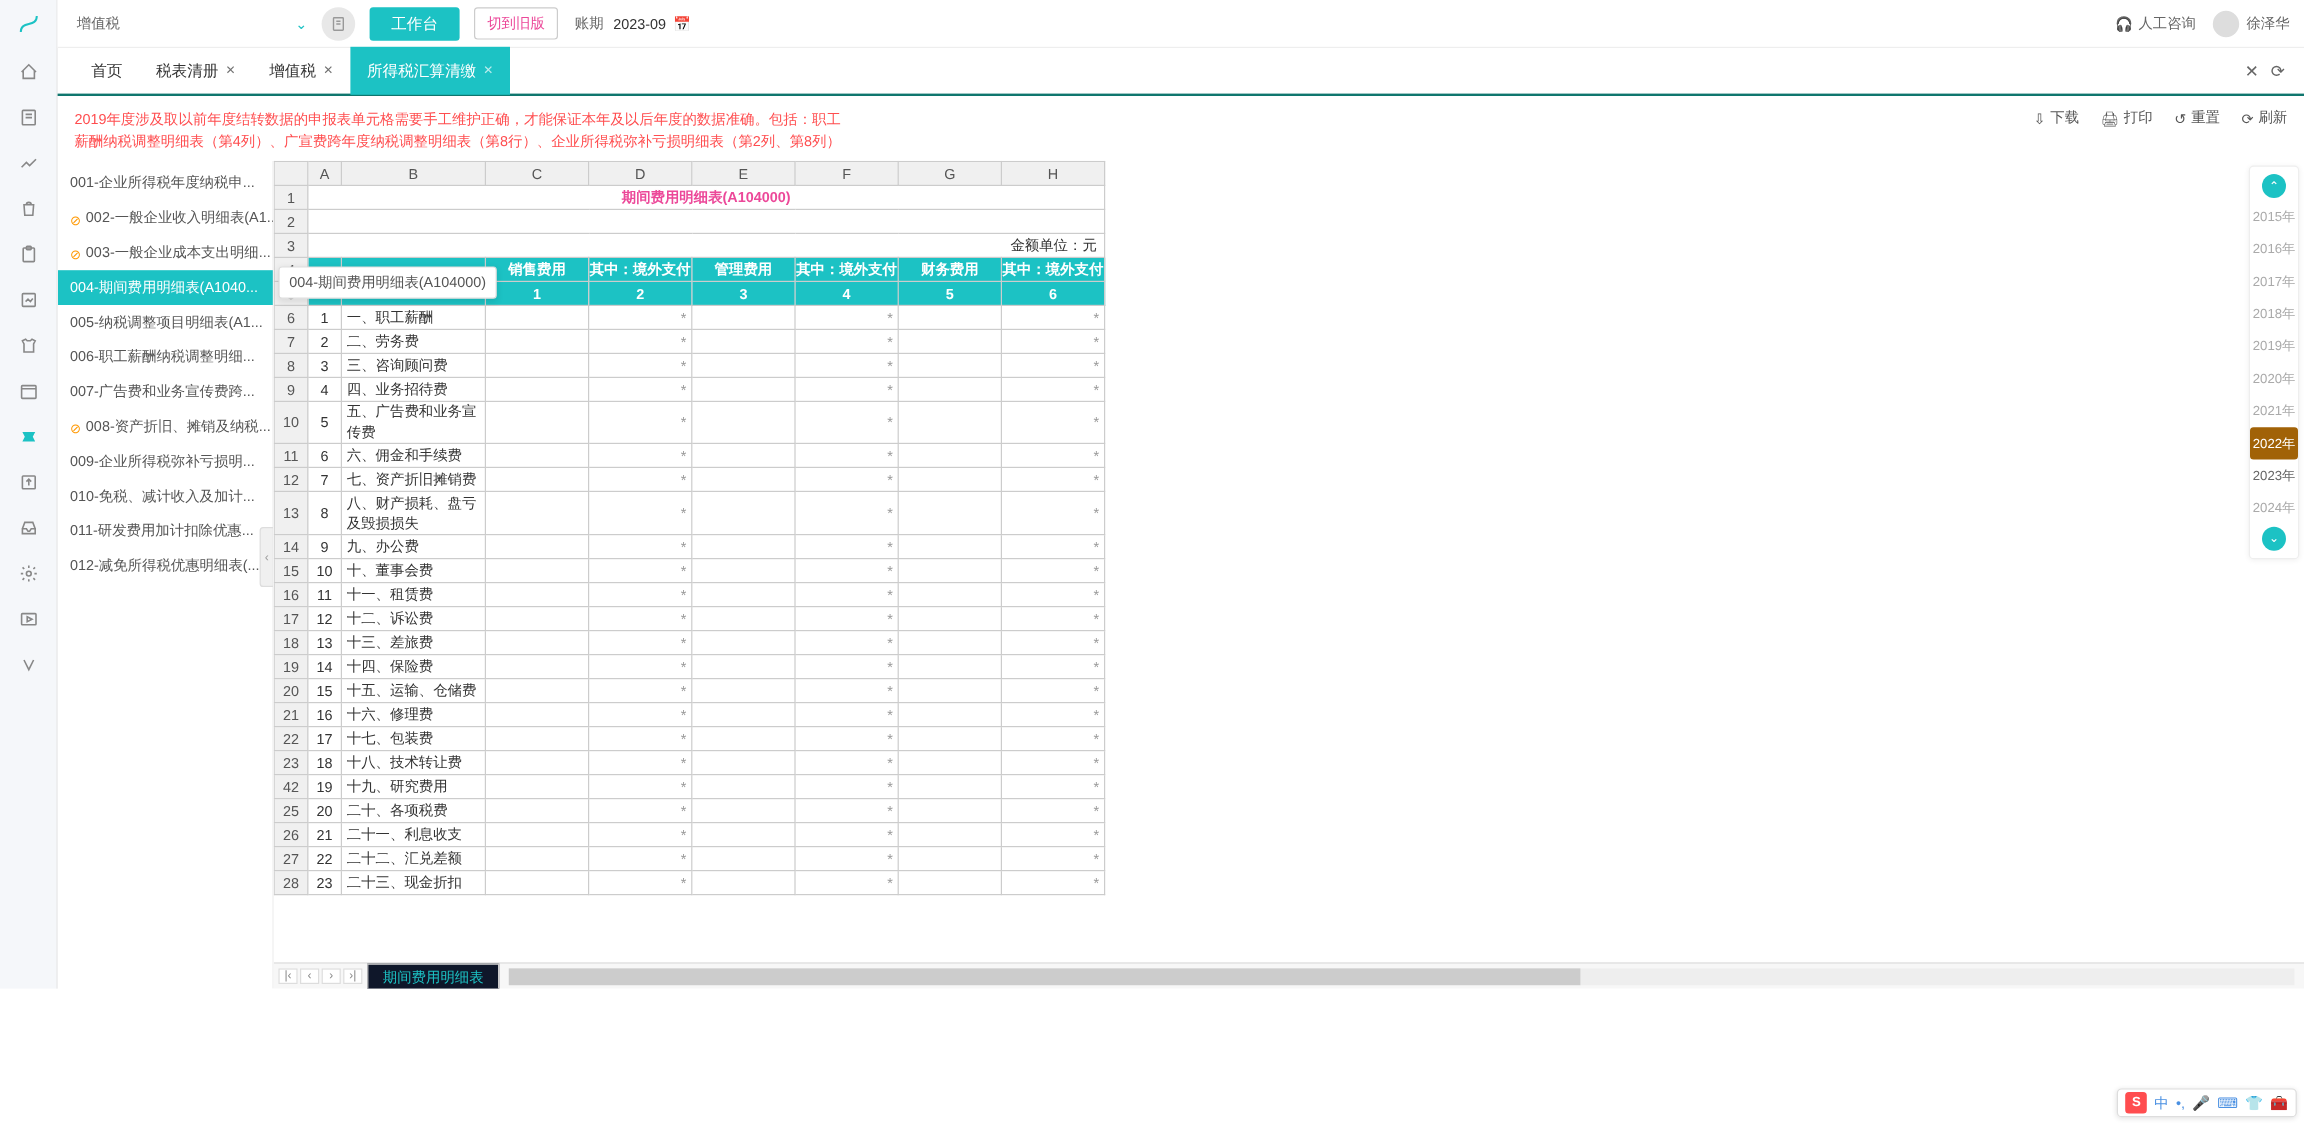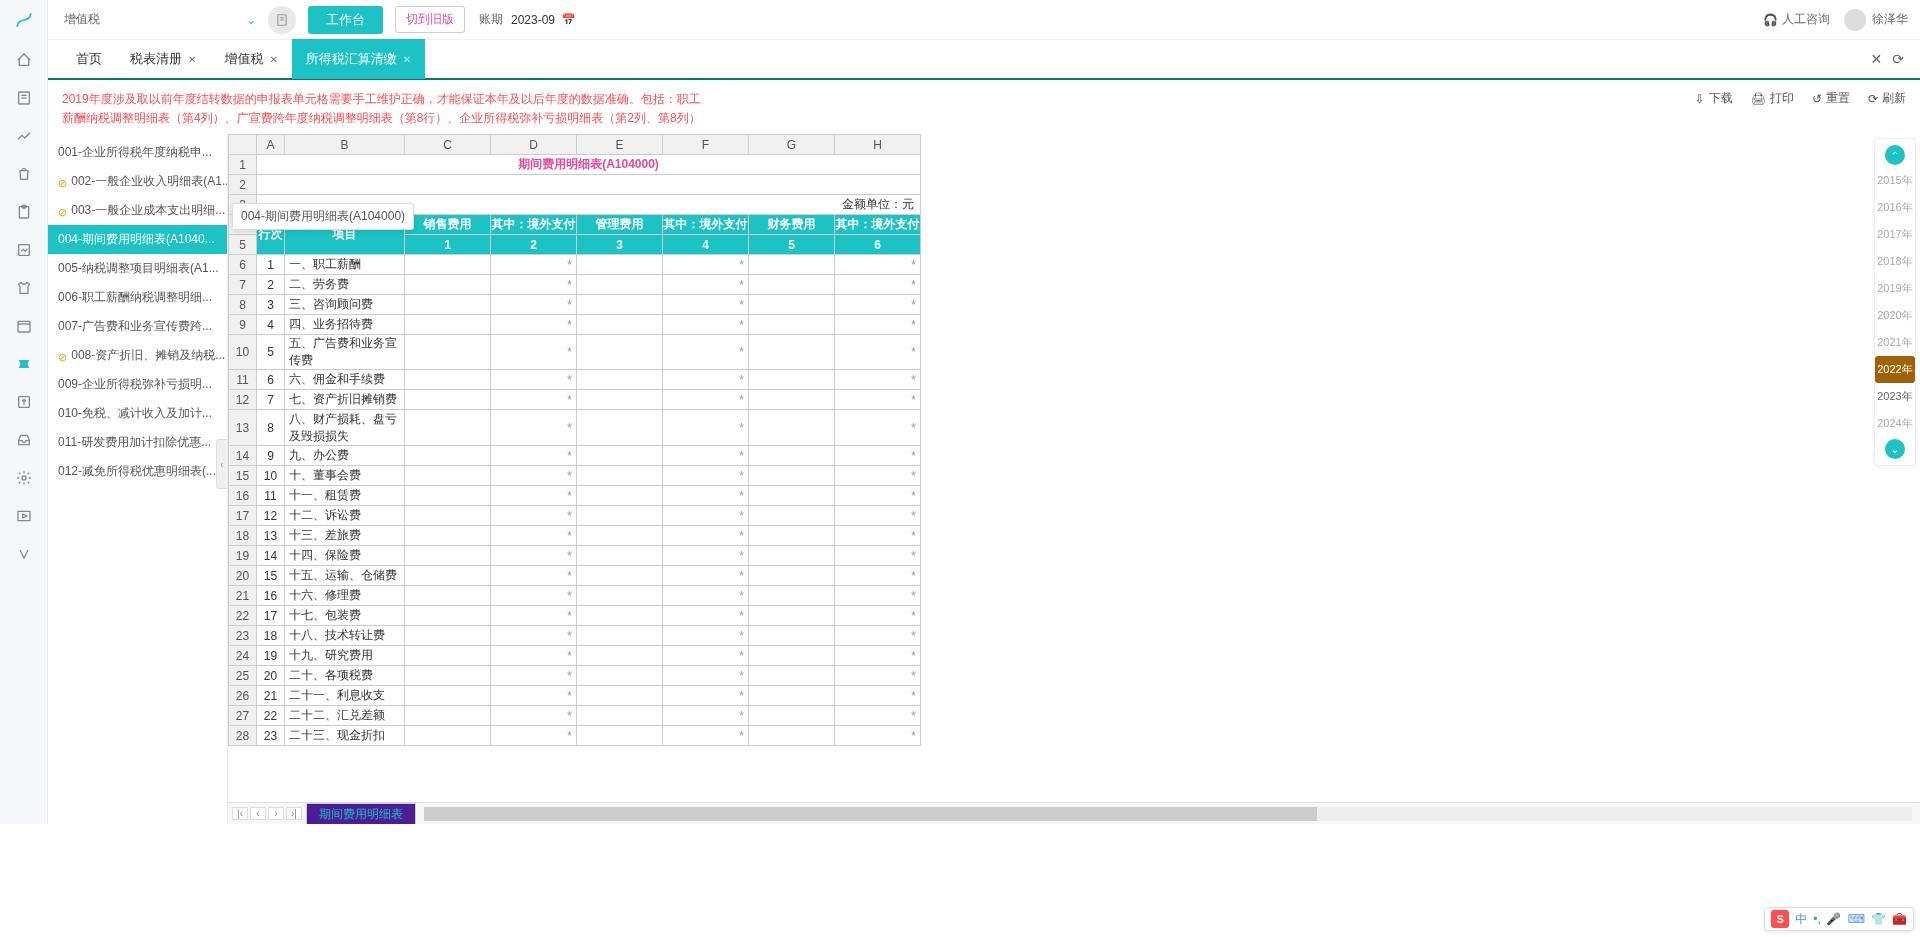--- a/index.html
+++ b/index.html
@@ -44,21 +44,21 @@
     .action-btn { display: flex; align-items: center; gap: 4px; cursor: pointer; }
     
     
     .content-area { flex: 1; display: flex; position: relative; overflow: hidden; }
     
     
     .form-list { width: 180px; border-right: 1px solid #eee; overflow-y: auto; padding: 4px 0; position: relative; }
     .form-item { padding: 6px 10px; font-size: 12px; color: #555; cursor: pointer; white-space: nowrap; overflow: hidden; text-overflow: ellipsis; display: flex; align-items: flex-end; gap: 4px; }
     .form-item.selected { background: #1cc2c4; color: #fff; }
     .form-item .warn-badge { color: #ff9800; font-size: 11px; }
-    .tooltip { position: absolute; left: 184px; top: 69px; background: #fff; border: 1px solid #ddd; padding: 4px 8px; font-size: 12px; color: #555; box-shadow: 0 2px 6px rgba(0,0,0,0.1); border-radius: 3px; z-index: 10; white-space: nowrap; }
+    .tooltip { position: absolute; left: 184px; top: 88px; background: #fff; border: 1px solid #ddd; padding: 4px 8px; font-size: 12px; color: #555; box-shadow: 0 2px 6px rgba(0,0,0,0.1); border-radius: 3px; z-index: 10; white-space: nowrap; }
     .collapse-handle { position: absolute; right: -1px; top: 305px; width: 12px; height: 50px; background: #f0f0f0; border: 1px solid #ddd; border-radius: 3px 0 0 3px; display: flex; align-items: center; justify-content: center; cursor: pointer; font-size: 10px; color: #999; }
     
     
     .sheet-container { flex: 1; display: flex; flex-direction: column; overflow: hidden; }
     .sheet-body { flex: 1; overflow: auto; }
     .sheet-table { border-collapse: collapse; table-layout: fixed; }
     .sheet-table th, .sheet-table td { border: 1px solid #ccc; font-size: 12px; padding: 0; height: 20px; }
     .sheet-corner { width: 28px; background: #f0f0f0; }
     .col-header { background: #f0f0f0; text-align: center; color: #555; font-weight: normal; }
     .row-header { width: 28px; background: #f0f0f0; text-align: center; color: #555; font-weight: normal; }
@@ -70,21 +70,21 @@
     .hdr-teal { background: #1cc2c4; color: #fff; text-align: center; font-weight: bold; }
     .cell-rownum { text-align: center; color: #333; }
     .cell-item { padding-left: 4px !important; color: #333; }
     .cell-empty { background: #fff; }
     .cell-dash { text-align: right; padding-right: 4px !important; color: #999; font-size: 10px; }
     .row-tall td { height: 36px; }
     
     .sheet-footer { height: 22px; border-top: 1px solid #ddd; display: flex; align-items: center; background: #f7f7f7; }
     .sheet-footer-nav { display: flex; gap: 2px; padding: 0 4px; }
     .sheet-footer-nav span { width: 16px; text-align: center; color: #888; cursor: pointer; border: 1px solid #ddd; font-size: 10px; background: #fff; }
-    .sheet-tab { padding: 2px 12px; background: #4c1d95; border: 1px solid #ccc; border-bottom: none; color: #1cc2c4; font-size: 12px; cursor: pointer; }
+    .sheet-tab { padding: 2px 12px; background: #0f172a; border: 1px solid #ccc; border-bottom: none; color: #1cc2c4; font-size: 12px; cursor: pointer; }
     .sheet-hscroll { flex: 1; height: 14px; margin: 0 8px; background: #eee; position: relative; }
     .sheet-hscroll-thumb { position: absolute; left: 0; top: 0; height: 100%; width: 60%; background: #ccc; }
     
     
     .year-rail { position: absolute; right: 4px; top: 4px; width: 42px; background: #fff; border: 1px solid #eee; border-radius: 4px; box-shadow: 0 1px 4px rgba(0,0,0,0.05); display: flex; flex-direction: column; align-items: center; padding: 4px 0; z-index: 5; }
     .year-arrow { width: 20px; height: 20px; border-radius: 50%; background: #1cc2c4; color: #fff; display: flex; align-items: center; justify-content: center; cursor: pointer; font-size: 10px; margin: 2px 0; }
     .year-item { padding: 6px 0; font-size: 11px; color: #aaa; cursor: pointer; width: 100%; text-align: center; }
     .year-item.enabled { color: #666; }
     .year-item.active { background: #a16207; color: #fff; border-radius: 3px; }
     
@@ -542,21 +542,21 @@
                   <td class="cell-rownum">18</td>
                   <td class="cell-item">十八、技术转让费</td>
                   <td class="cell-empty"></td>
                   <td class="cell-dash">*</td>
                   <td class="cell-empty"></td>
                   <td class="cell-dash">*</td>
                   <td class="cell-empty"></td>
                   <td class="cell-dash">*</td>
                 </tr>
                 <tr>
-                  <th class="row-header">24</th>
+                  <th class="row-header">42</th>
                   <td class="cell-rownum">19</td>
                   <td class="cell-item">十九、研究费用</td>
                   <td class="cell-empty"></td>
                   <td class="cell-dash">*</td>
                   <td class="cell-empty"></td>
                   <td class="cell-dash">*</td>
                   <td class="cell-empty"></td>
                   <td class="cell-dash">*</td>
                 </tr>
                 <tr>

